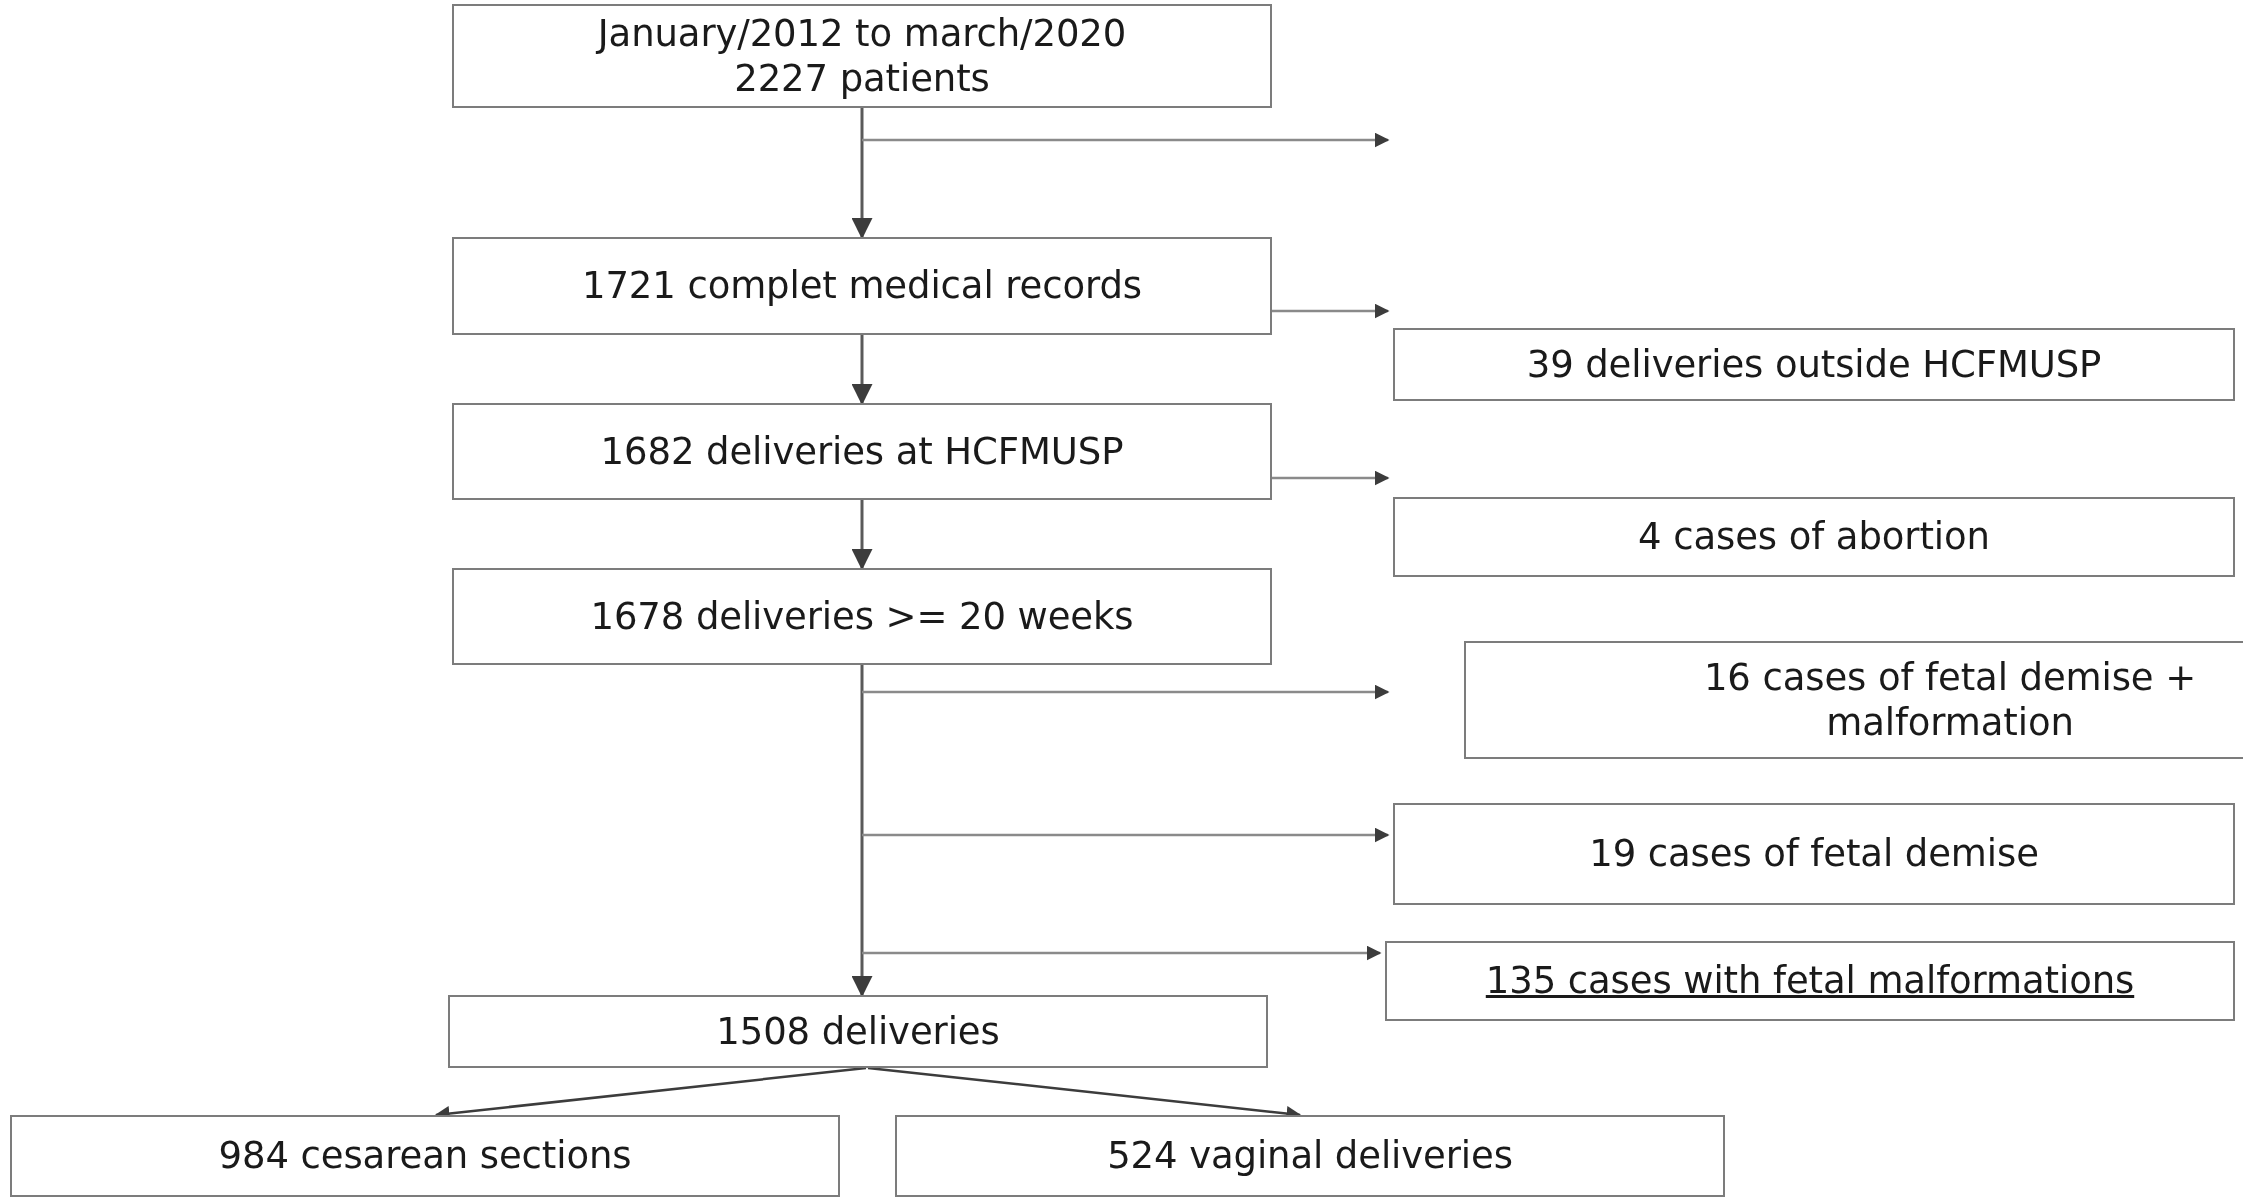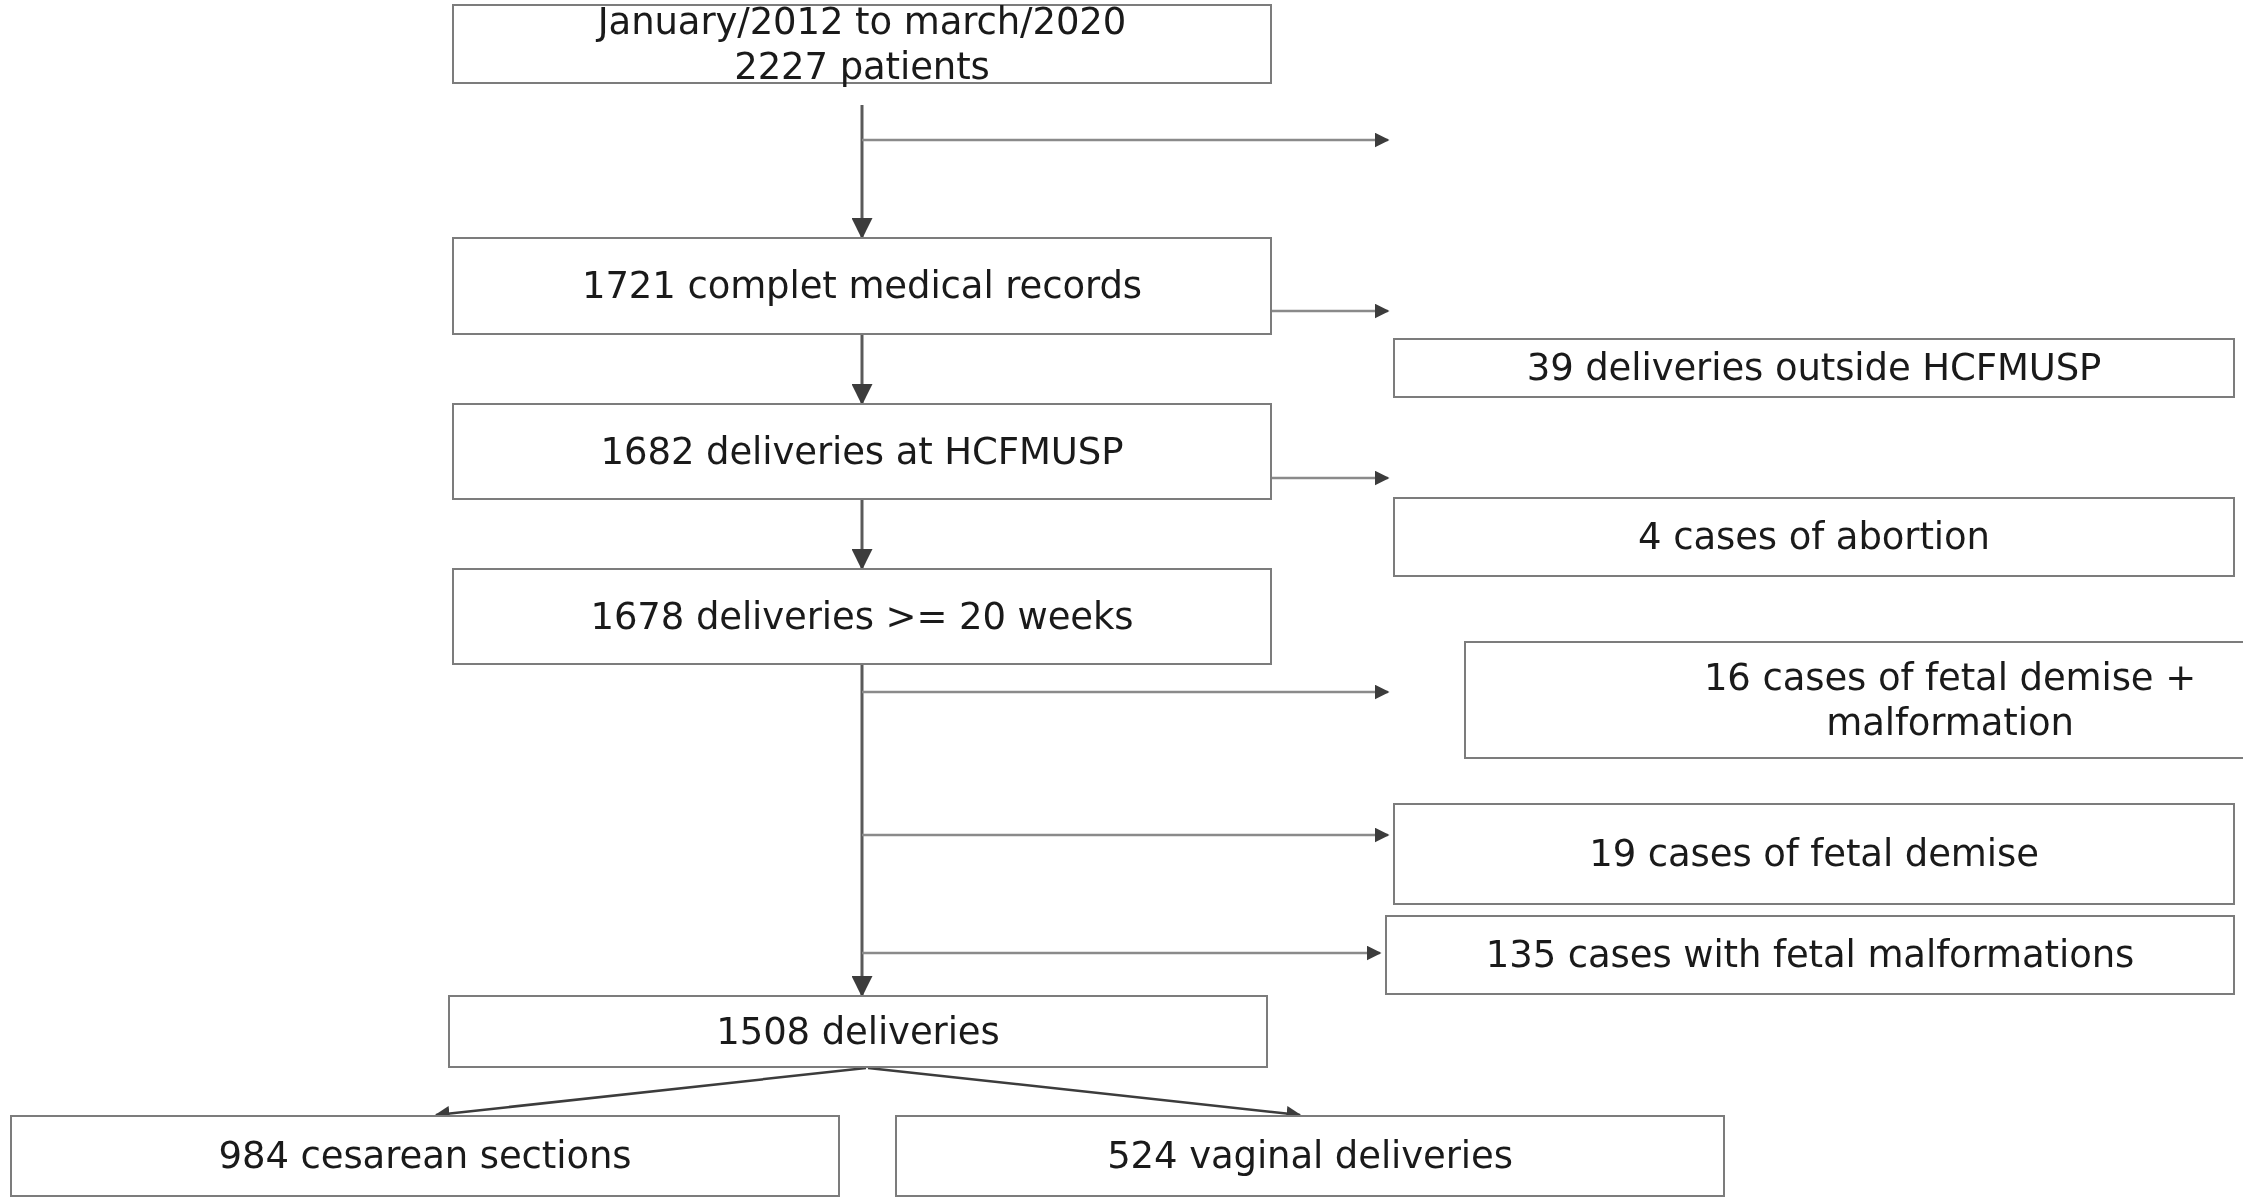--- a/index.html
+++ b/index.html
@@ -76,40 +76,40 @@
     <path d="M 862 665 L 862 995" stroke="#5a5a5a" stroke-width="3" fill="none" marker-end="url(#arrowhead)"></path>
 
     <path d="M 862 692 L 1388 692" stroke="#8a8a8a" stroke-width="2.5" fill="none" marker-end="url(#arrowhead-sm)"></path>
     <path d="M 862 835 L 1388 835" stroke="#8a8a8a" stroke-width="2.5" fill="none" marker-end="url(#arrowhead-sm)"></path>
     <path d="M 862 953 L 1380 953" stroke="#8a8a8a" stroke-width="2.5" fill="none" marker-end="url(#arrowhead-sm)"></path>
 
     <path d="M 866 1068 L 436 1115" stroke="#3c3c3c" stroke-width="2.5" fill="none" marker-end="url(#arrowhead-sm)"></path>
     <path d="M 868 1068 L 1300 1115" stroke="#3c3c3c" stroke-width="2.5" fill="none" marker-end="url(#arrowhead-sm)"></path>
   </svg>
 
-  <div class="node main" style="left:452px; top:4px; width:820px; height:80px;">January/2012 to march/2020
+  <div class="node main" style="left:452px; top:4px; width:820px; height:104px;">January/2012 to march/2020
 2227 patients</div>
 
   <div class="node main" style="left:452px; top:237px; width:820px; height:98px;">1721 complet medical records</div>
 
   <div class="node main" style="left:452px; top:403px; width:820px; height:97px;">1682 deliveries at HCFMUSP</div>
 
   <div class="node main" style="left:452px; top:568px; width:820px; height:97px;">1678 deliveries &gt;= 20 weeks</div>
 
   <div class="node main" style="left:448px; top:995px; width:820px; height:73px;">1508 deliveries</div>
 
 
-  <div class="node excl" style="left:1393px; top:338px; width:842px; height:60px;">39 deliveries outside HCFMUSP</div>
+  <div class="node excl" style="left:1393px; top:328px; width:842px; height:73px;">39 deliveries outside HCFMUSP</div>
 
   <div class="node excl" style="left:1393px; top:497px; width:842px; height:80px;">4 cases of abortion</div>
 
   <div class="node excl" style="left:1464px; top:641px; width:972px; height:118px;">16 cases of fetal demise +
 malformation</div>
 
   <div class="node excl" style="left:1393px; top:803px; width:842px; height:102px;">19 cases of fetal demise</div>
 
-  <div class="node excl" style="left:1385px; top:915px; width:850px; height:80px;">135 cases with fetal malformations</div>
+  <div class="node excl" style="left:1385px; top:941px; width:850px; height:80px;text-decoration:underline;">135 cases with fetal malformations</div>
 
   <div class="node term" style="left:10px; top:1115px; width:830px; height:82px;">984 cesarean sections</div>
 
   <div class="node term" style="left:895px; top:1115px; width:830px; height:82px;">524 vaginal deliveries</div>
 
 </div>
 
 </body></html>

